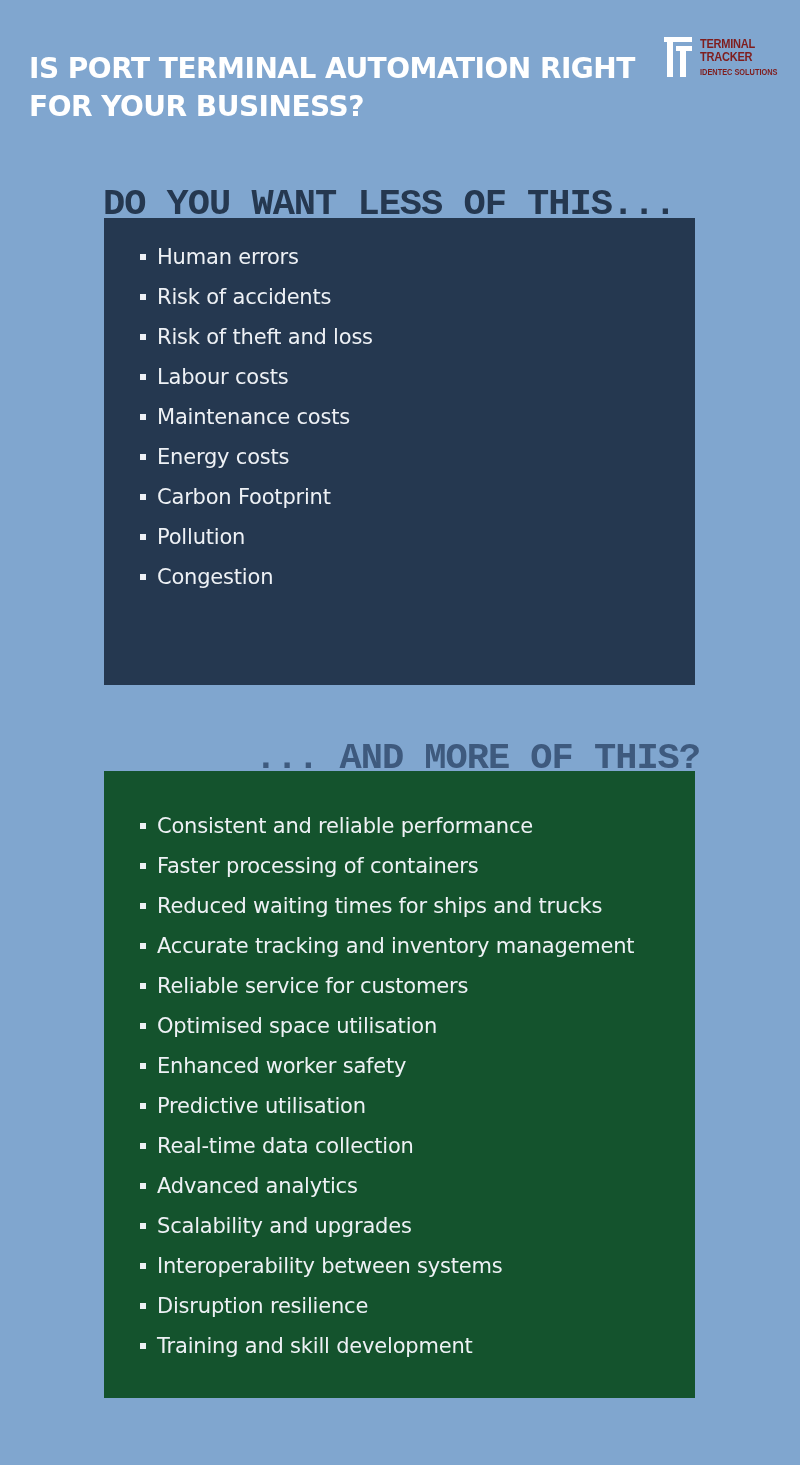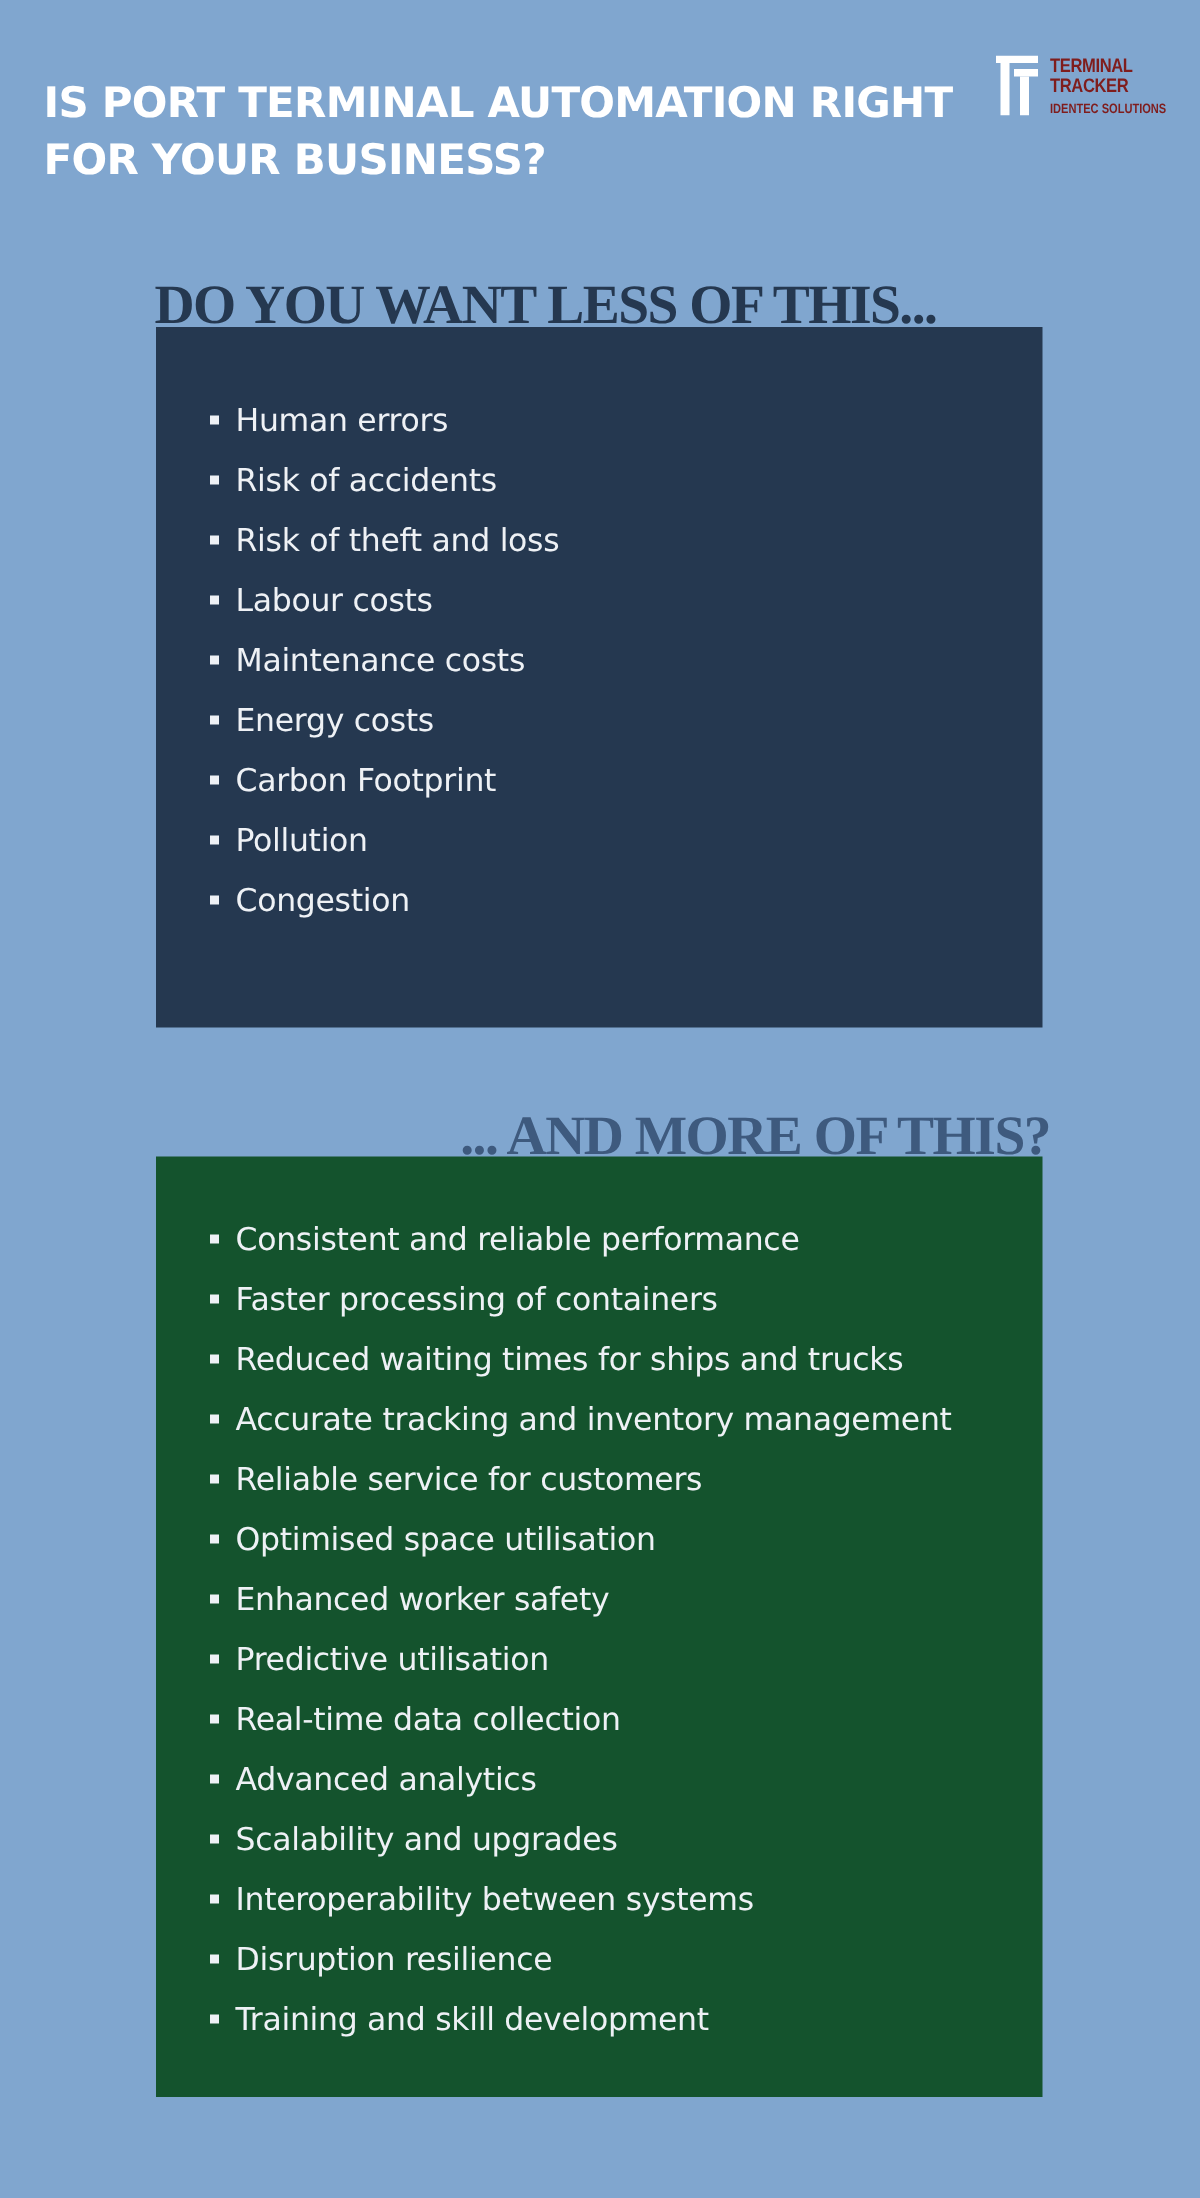--- a/index.html
+++ b/index.html
@@ -60,21 +60,21 @@
       display: block;
       font-size: 9px;
       line-height: 12px;
       margin-top: 3px;
       transform: scaleX(0.82);
       transform-origin: left;
       white-space: nowrap;
     }
     .section-heading {
       position: absolute;
-      font-family: Liberation Serif, serif;
+      font-family: Liberation Mono, monospace;
       font-weight: bold;
       font-size: 37px;
       line-height: 40px;
       letter-spacing: -1px;
       white-space: nowrap;
       z-index: 1;
     }
     .heading-less {
       left: 103px;
       top: 184px;
@@ -88,21 +88,21 @@
     .box {
       position: absolute;
       left: 104px;
       width: 591px;
       z-index: 2;
     }
     .box-less {
       top: 218px;
       height: 467px;
       background: #253850;
-      padding-top: 42px;
+      padding-top: 19px;
     }
     .box-more {
       top: 771px;
       height: 627px;
       background: #14532d;
       padding-top: 35px;
     }
     .bullet-list {
       list-style: none;
       padding-left: 36px;

